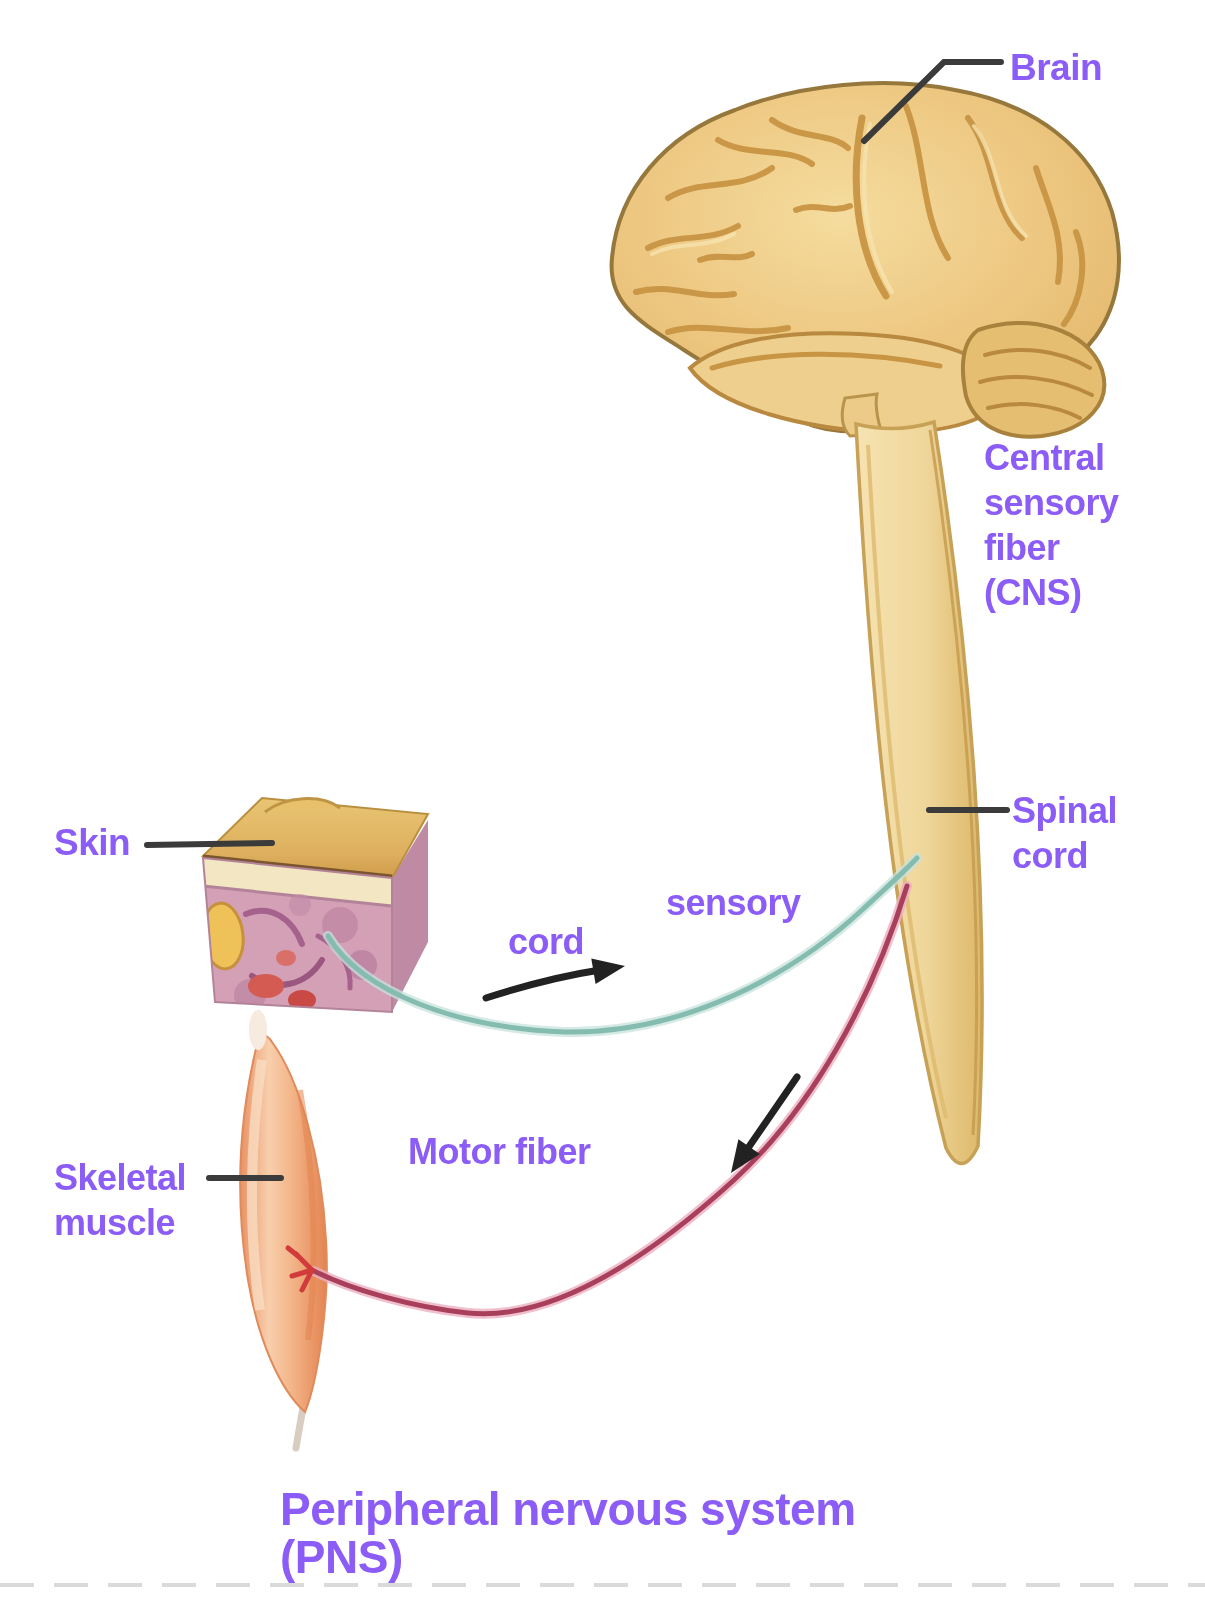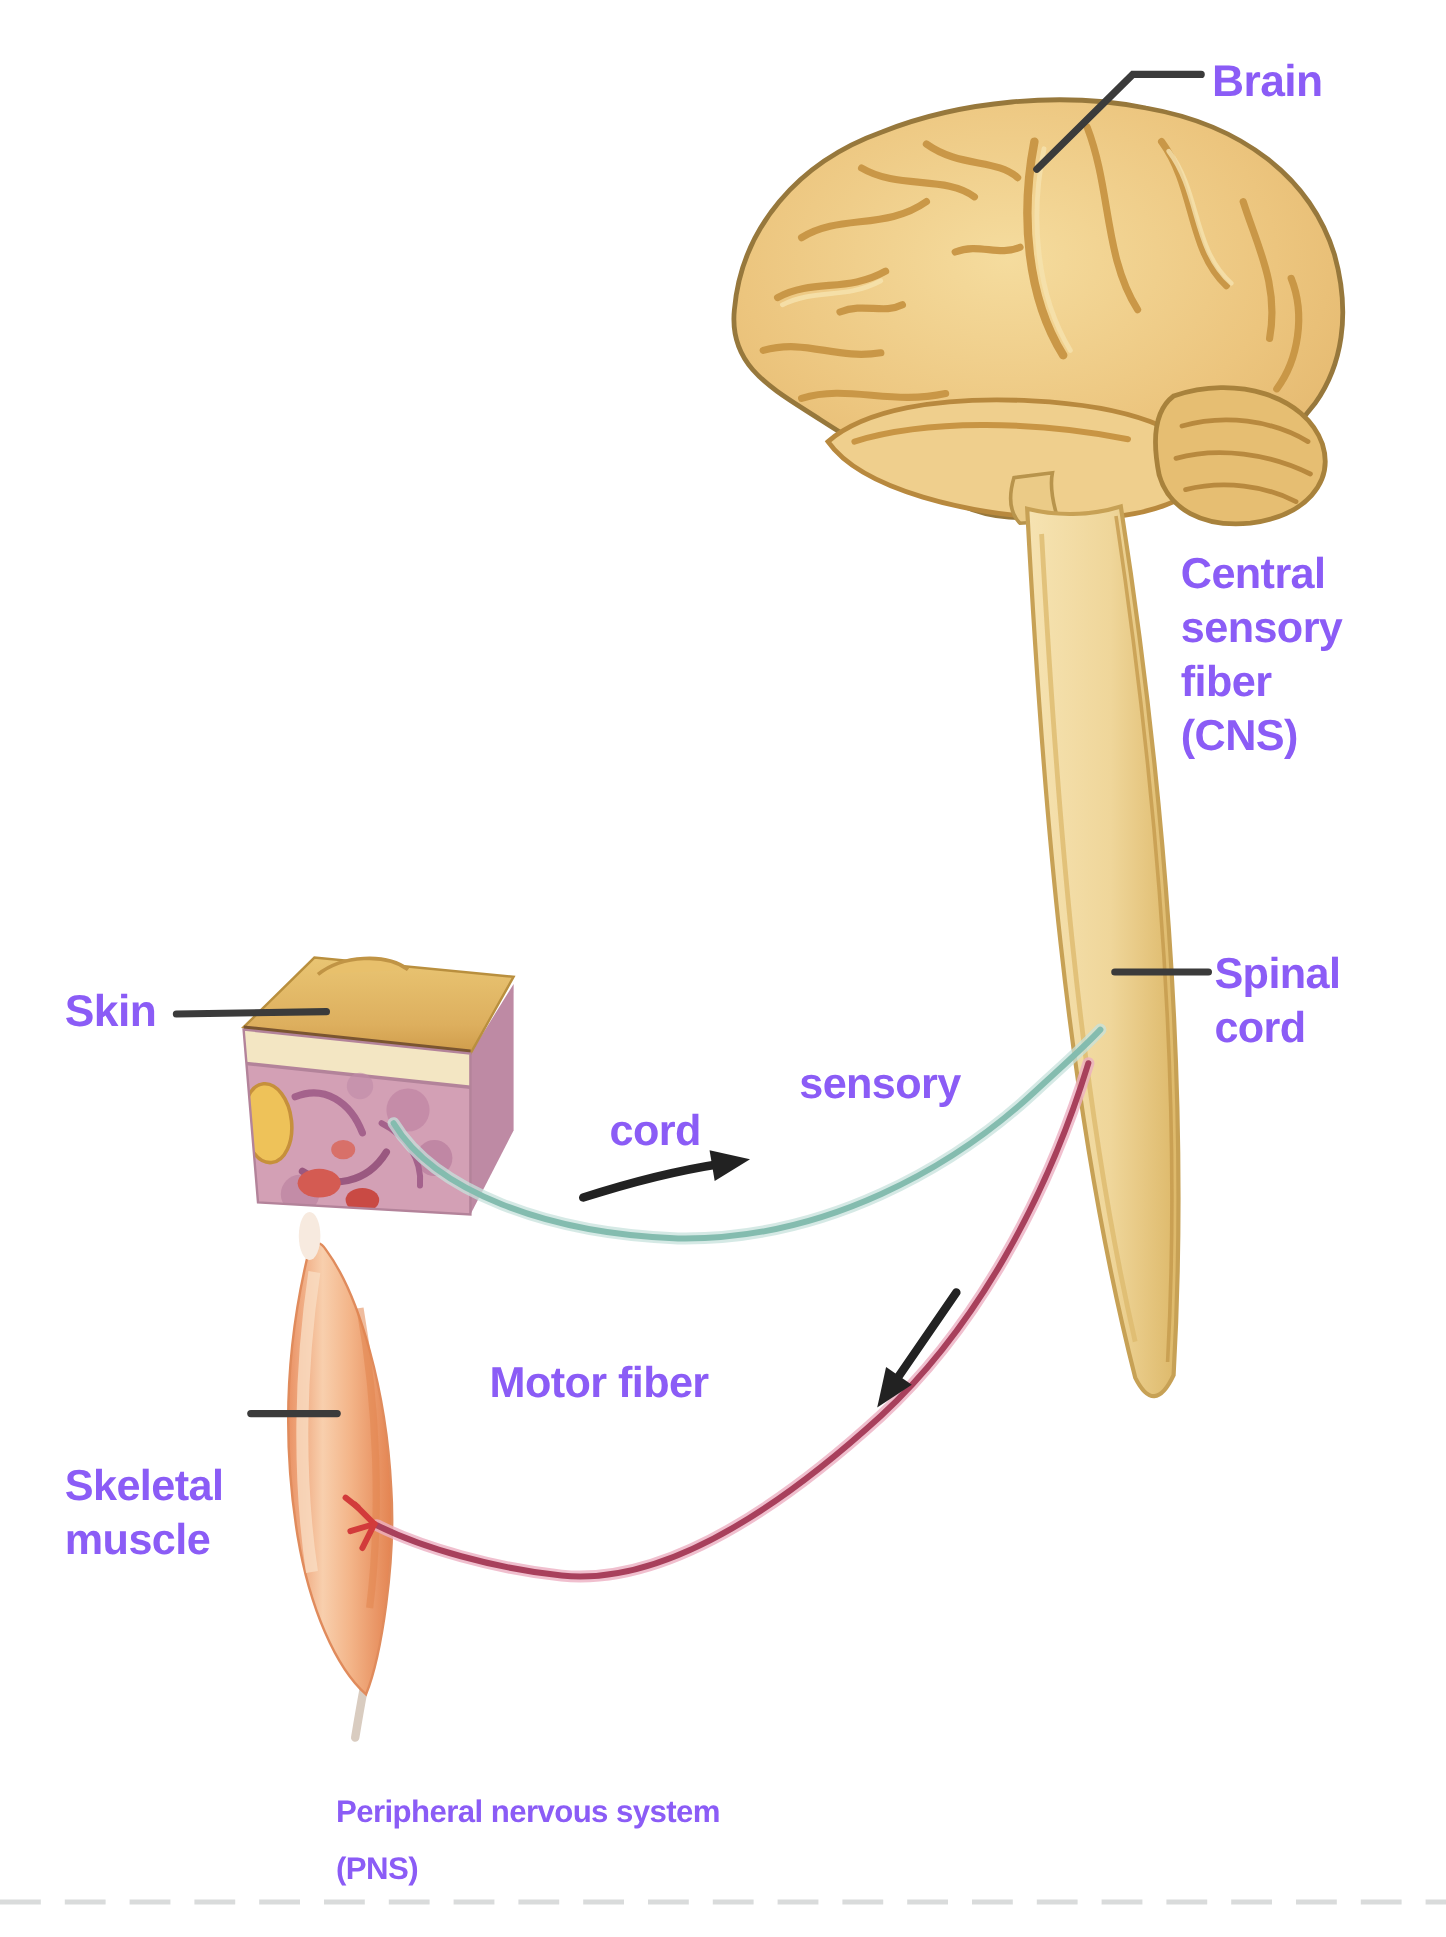--- a/index.html
+++ b/index.html
@@ -14,21 +14,21 @@
   .lbl{
     position:absolute;
     color:#8b5cf6;
     font-weight:bold;
     font-size:36px;
     letter-spacing:-0.5px;
     line-height:45px;
     white-space:nowrap;
   }
   .lbl .line{display:block;}
-  .fs38{font-size:26px;}
+  .fs38{font-size:46px;}
   .fs37{font-size:37px;}
 </style>
 </head>
 <body>
 
 <div id="stage">
 
   <svg id="art" width="1205" height="1614" viewBox="0 0 1205 1614">
     <defs>
       <radialGradient id="brainGrad" cx="45%" cy="38%" r="75%">
@@ -207,41 +207,41 @@
       <line x1="929" y1="810" x2="1007" y2="810"></line>
       <line x1="147" y1="845" x2="272" y2="843"></line>
       <line x1="209" y1="1178" x2="281" y2="1178"></line>
     </g>
 
     <line x1="0" y1="1585" x2="1205" y2="1585" stroke="#c9cccd" stroke-width="4" stroke-dasharray="34 20" opacity="0.7"></line>
   </svg>
 
   <div class="lbl fs37" style="left:1010px;top:45px;">Brain</div>
 
-  <div class="lbl" style="left:984px;top:455px;">
+  <div class="lbl" style="left:984px;top:435px;">
     <span class="line">Central</span>
     <span class="line">sensory</span>
     <span class="line">fiber</span>
     <span class="line">(CNS)</span>
   </div>
 
   <div class="lbl" style="left:1012px;top:788px;">
     <span class="line">Spinal</span>
     <span class="line">cord</span>
   </div>
 
   <div class="lbl fs37" style="left:54px;top:820px;text-align:right;">Skin</div>
 
   <div class="lbl" style="left:666px;top:880px;">sensory</div>
 
   <div class="lbl" style="left:508px;top:919px;">cord</div>
 
   <div class="lbl" style="left:408px;top:1129px;">Motor fiber</div>
 
-  <div class="lbl" style="left:54px;top:1215px;">
+  <div class="lbl" style="left:54px;top:1155px;">
     <span class="line">Skeletal</span>
     <span class="line">muscle</span>
   </div>
 
   <div class="lbl fs38" style="left:280px;top:1485px;line-height:48px;">
     <span class="line">Peripheral nervous system</span>
     <span class="line">(PNS)</span>
   </div>
 
 </div>

